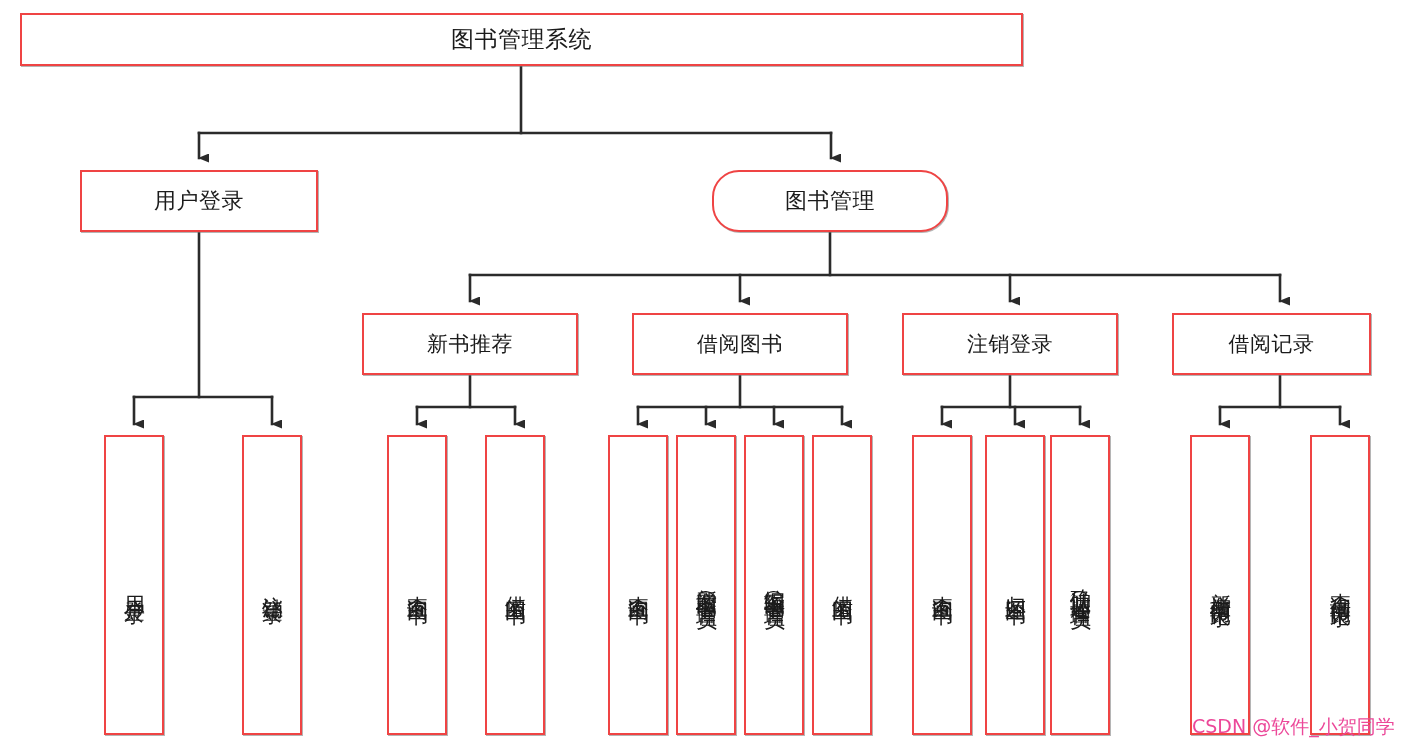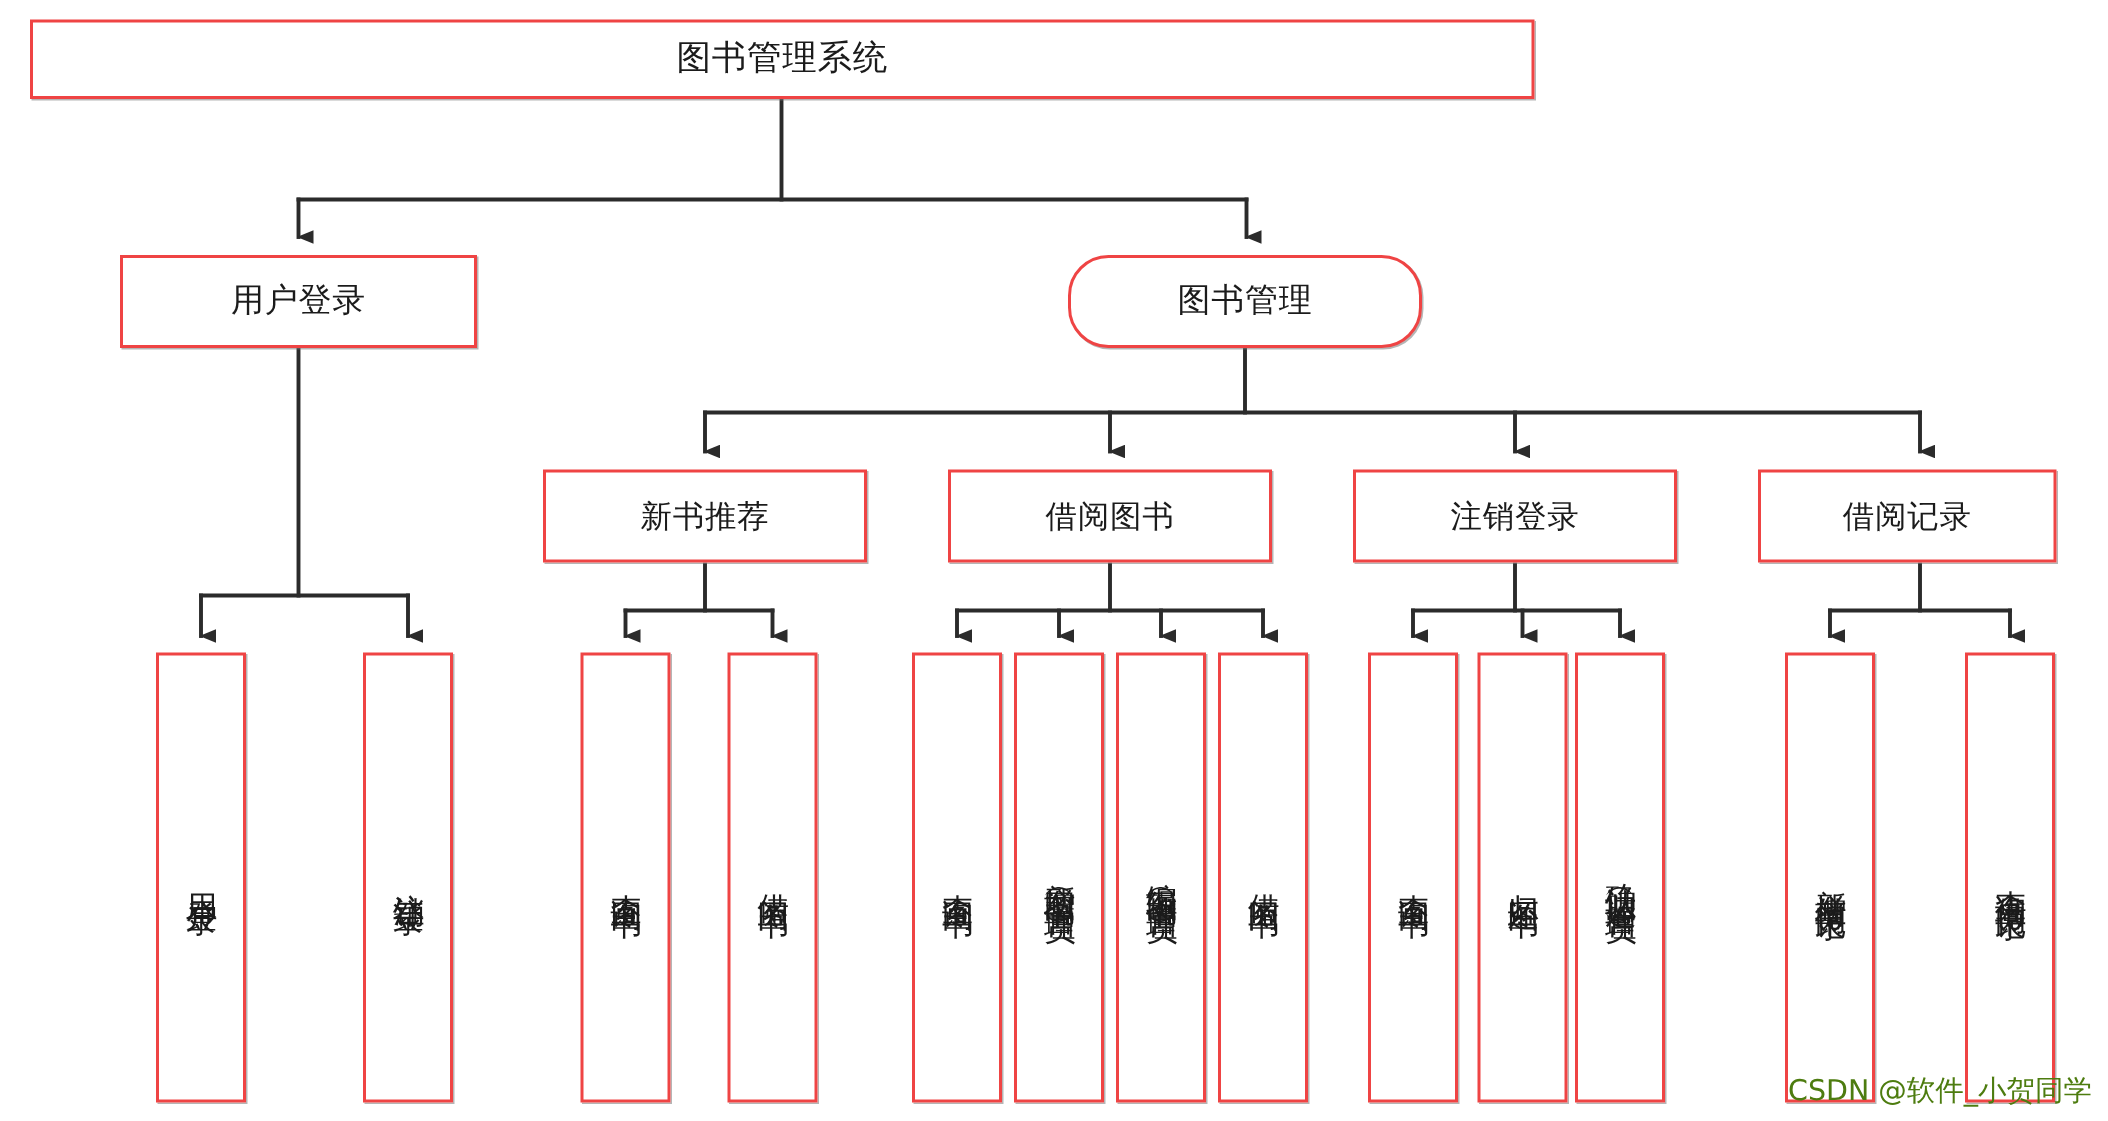--- a/index.html
+++ b/index.html
@@ -53,21 +53,21 @@
   #connectors {
     position: absolute;
     left: 0;
     top: 0;
     width: 1405px;
     height: 747px;
     pointer-events: none;
   }
   .watermark {
     position: absolute;
-    color: #4d7c0f;
+    color: #ec4899;
     font-size: 19px;
     white-space: nowrap;
     user-select: none;
   }
 </style>
 </head>
 <body>
 
 <div id="diagram-root">
 

